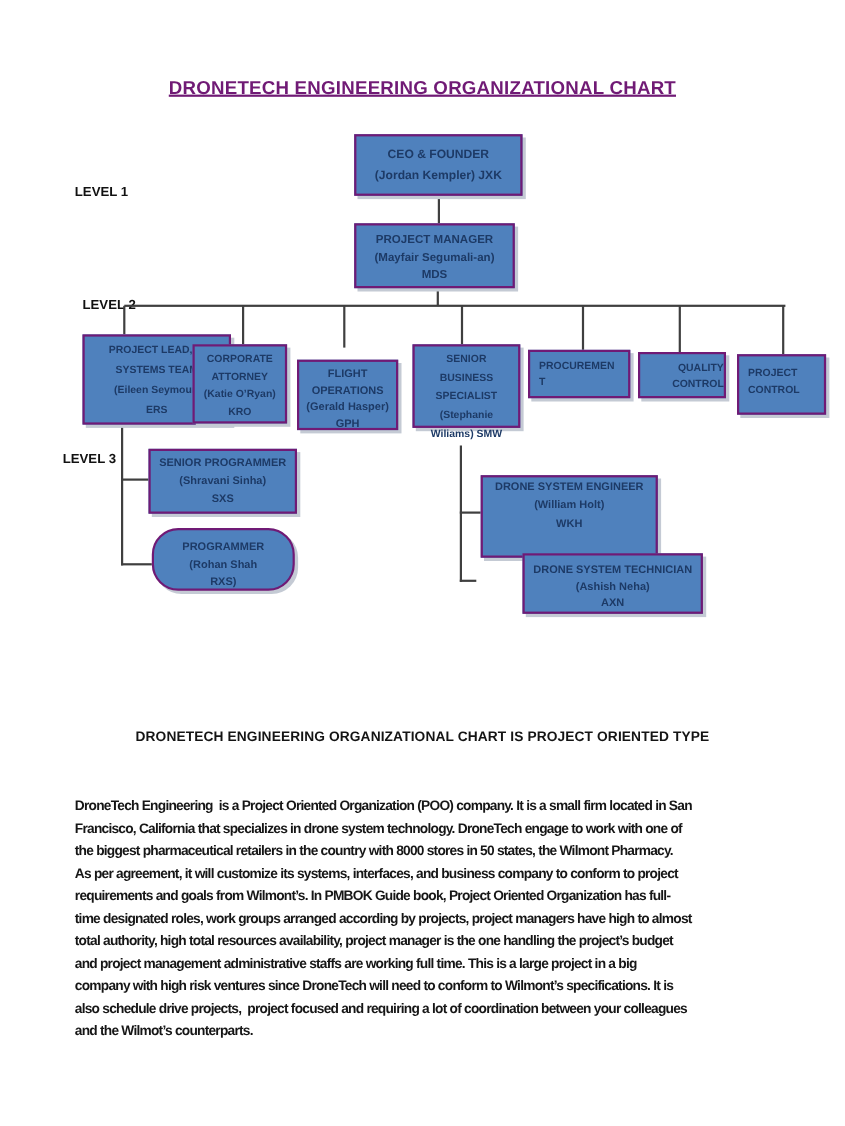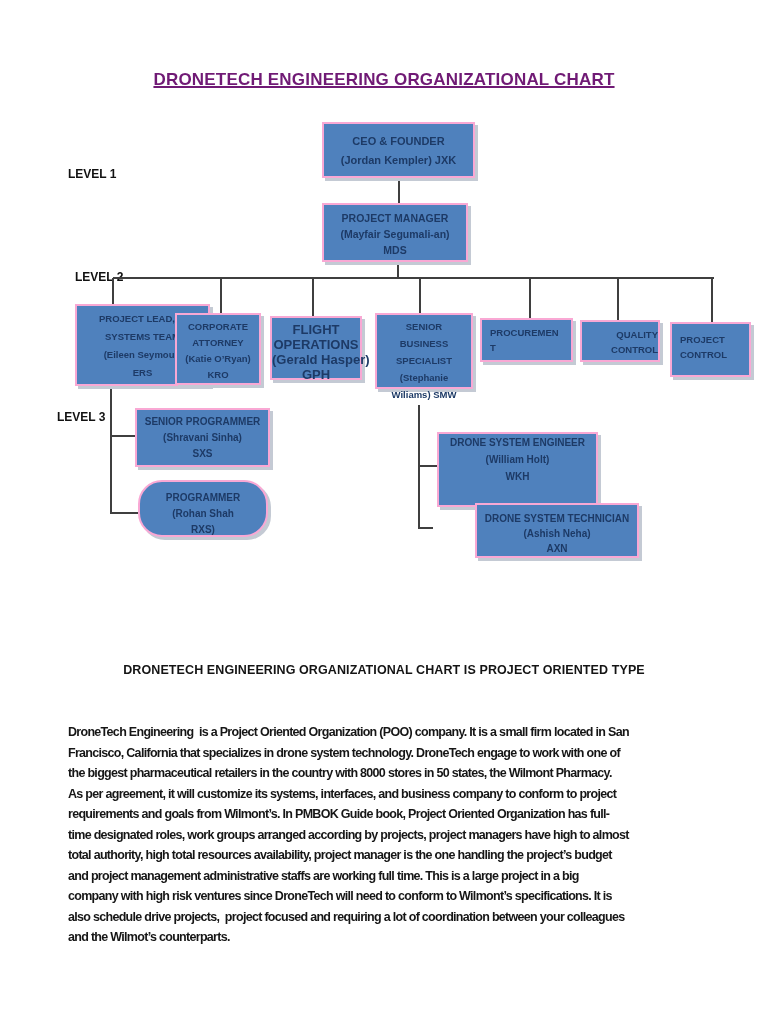--- a/index.html
+++ b/index.html
@@ -17,30 +17,30 @@
   #lvl2{left:75px; top:270px;}
   #lvl3{left:57px; top:410px;}
 
   
   .vl{position:absolute; width:2px; background:#3f3f3f;}
   .hl{position:absolute; height:2px; background:#3f3f3f;}
 
   
   .node{
     position:absolute; box-sizing:border-box;
-    background:#4f81bd; border:2px solid #f9a8d4;
+    background:#4f81bd; border:2px solid #701a75;
     box-shadow:3px 3px 0 #c4cad4;
     color:#1d3a66; font-weight:bold; text-align:center;
   }
   .node .nl{white-space:pre;}
   #n-ceo {left:322px; top:122px; width:153px; height:56px; font-size:11px;  line-height:19px; padding-top:8px;}
   #n-pm  {left:322px; top:203px; width:146px; height:59px; font-size:10.5px;line-height:16px; padding-top:5px;}
   #n-lead{left:47px;  top:304px; width:135px; height:82px; font-size:9.5px; line-height:18px; padding-top:4px;margin-left:28px;}
   #n-att {left:175px; top:313px; width:86px;  height:72px; font-size:9.5px; line-height:16px; padding-top:4px;}
-  #n-fli {left:270px; top:316px; width:92px;  height:64px; font-size:13px; line-height:15px; padding-top:4px;}
+  #n-fli {left:270px; top:327px; width:92px;  height:64px; font-size:10px; line-height:15px; padding-top:4px;}
   #n-sbs {left:375px; top:313px; width:98px;  height:76px; font-size:9.5px; line-height:17px; padding-top:3px;}
   #n-pro {left:480px; top:318px; width:93px;  height:44px; font-size:9.5px; line-height:15px; text-align:left; padding:5px 0 0 8px;}
   #n-qua {left:580px; top:320px; width:80px;  height:42px; font-size:9.5px; line-height:15px; text-align:right; padding:5px 0 0 8px;}
   #n-pc  {left:670px; top:322px; width:81px;  height:55px; font-size:9.5px; line-height:15px; text-align:left; padding:8px 0 0 8px;}
   #n-srp {left:135px; top:408px; width:135px; height:59px; font-size:10px;  line-height:16px; padding-top:4px;}
   #n-prg {left:138px; top:480px; width:130px; height:57px; font-size:10px;  line-height:16px; padding-top:8px;border-radius:24px;}
   #n-de  {left:437px; top:432px; width:161px; height:75px; font-size:10px;  line-height:17px; padding-top:0;}
   #n-dt  {left:433px; top:503px; width:164px; height:55px; font-size:10px;  line-height:15px; padding-top:6px;margin-left:42px;}
 
   .subtitle{

